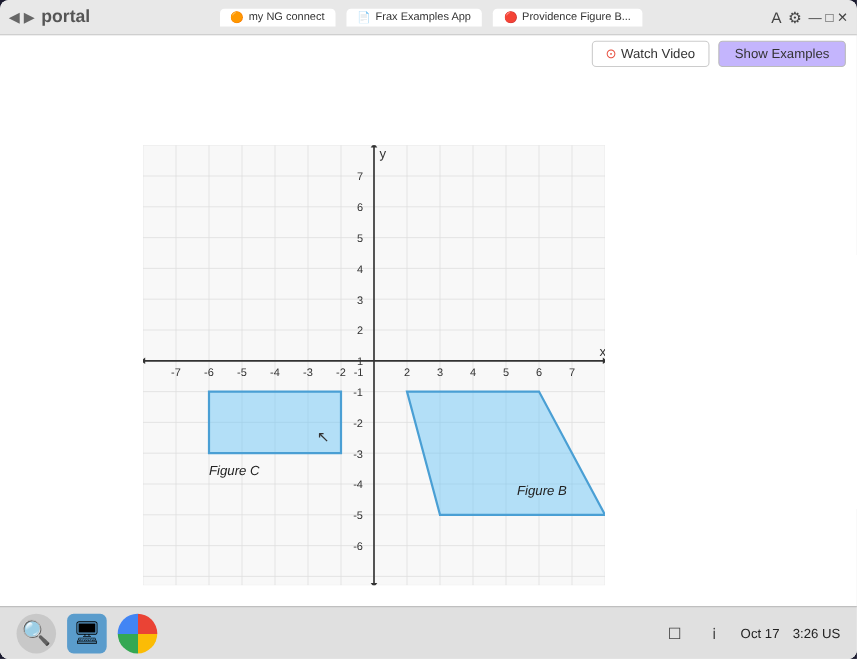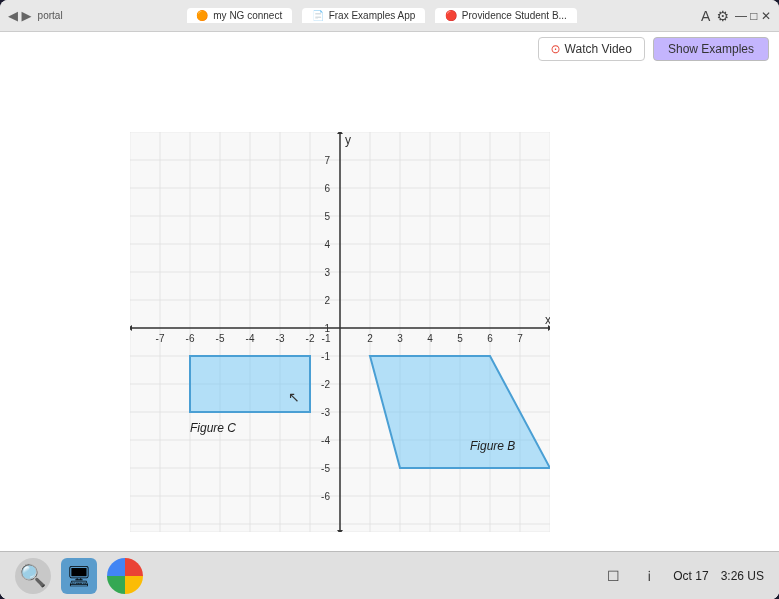--- a/index.html
+++ b/index.html
@@ -188,34 +188,34 @@
     }
   </style>
 </head>
 <body>
 
 <div class="screen">
 
   <div class="browser-bar">
     <div class="browser-bar-left">
       <span style="font-size:13px;color:#666;">◀ ▶</span>
-      <span style="font-size:10px;color:#555;">portal</span>
+      <span style="font-size:16px;color:#555;font-weight:bold;">portal</span>
     </div>
     <div class="browser-bar-center">
       <div class="browser-tab">
         <span style="color:#e67e22;">🟠</span>
         <span>my NG connect</span>
       </div>
       <div class="browser-tab">
         <span>📄</span>
         <span>Frax Examples App</span>
       </div>
       <div class="browser-tab">
         <span style="color:#e74c3c;">🔴</span>
-        <span>Providence Student B...</span>
+        <span>Providence Figure B...</span>
       </div>
     </div>
     <div class="browser-bar-right">
       <span style="font-size:14px;">A</span>
       <span style="font-size:14px;">⚙</span>
       <span style="font-size:12px;">— □ ✕</span>
     </div>
   </div>
 
   <div class="main-content">

